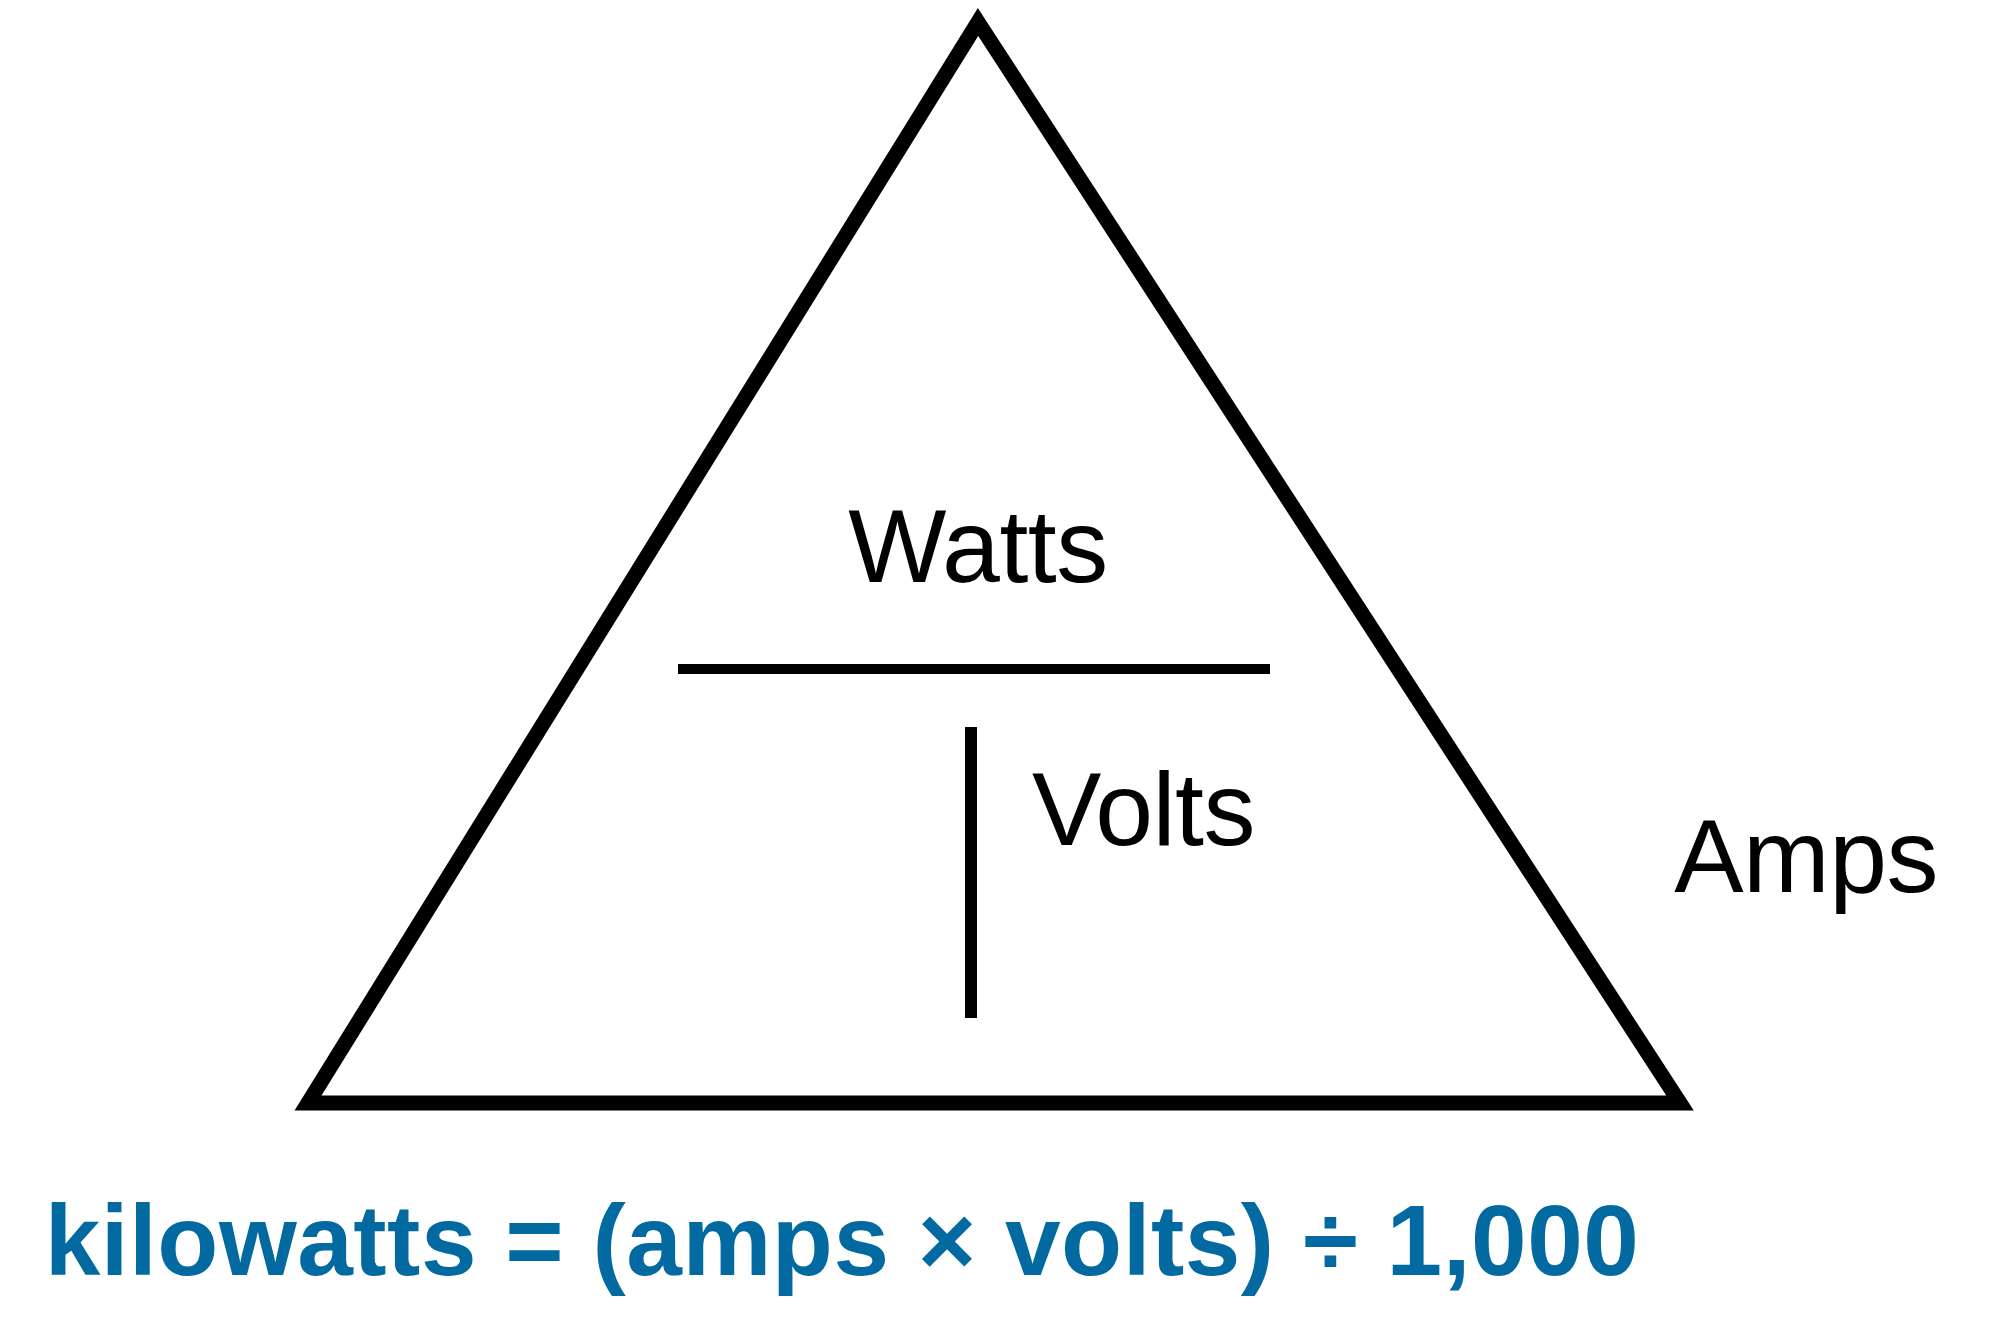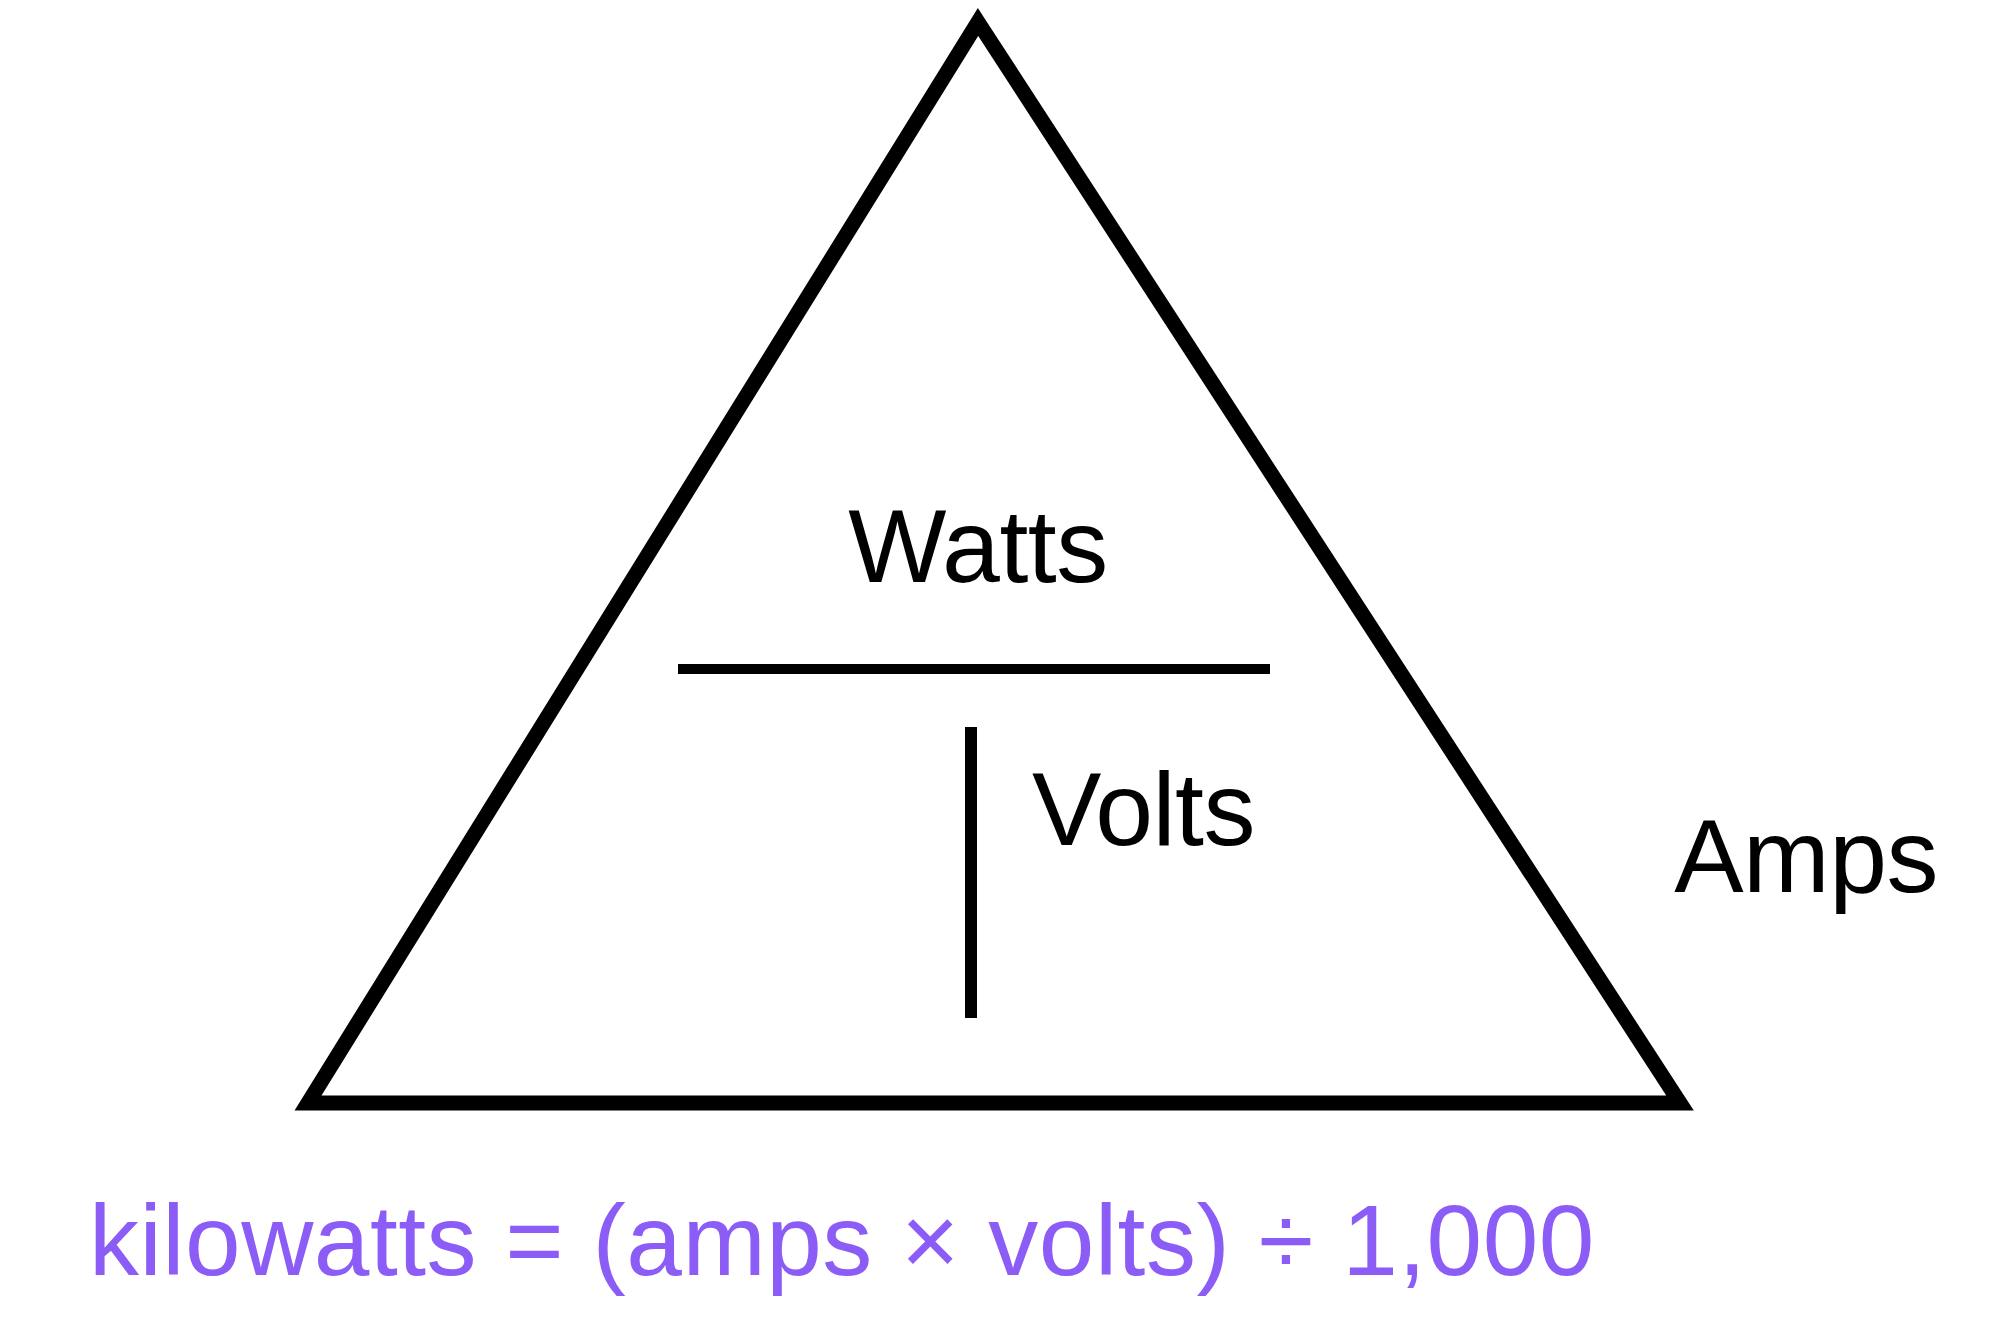--- a/index.html
+++ b/index.html
@@ -53,22 +53,22 @@
     text-align: right;
     font-size: 104px;
     margin-left: 32px;
   }
   #formula-label {
     position: absolute;
     left: 0;
     width: 1684px;
     top: 1190px;
     text-align: center;
-    color: #8b5cf6;
-    font-weight: normal;
+    color: #0369a1;
+    font-weight: bold;
     font-size: 100px;
     line-height: 1;
     white-space: nowrap;
     letter-spacing: 0.5px;
   }
 </style>
 </head>
 <body>
 
 <div id="canvas">

